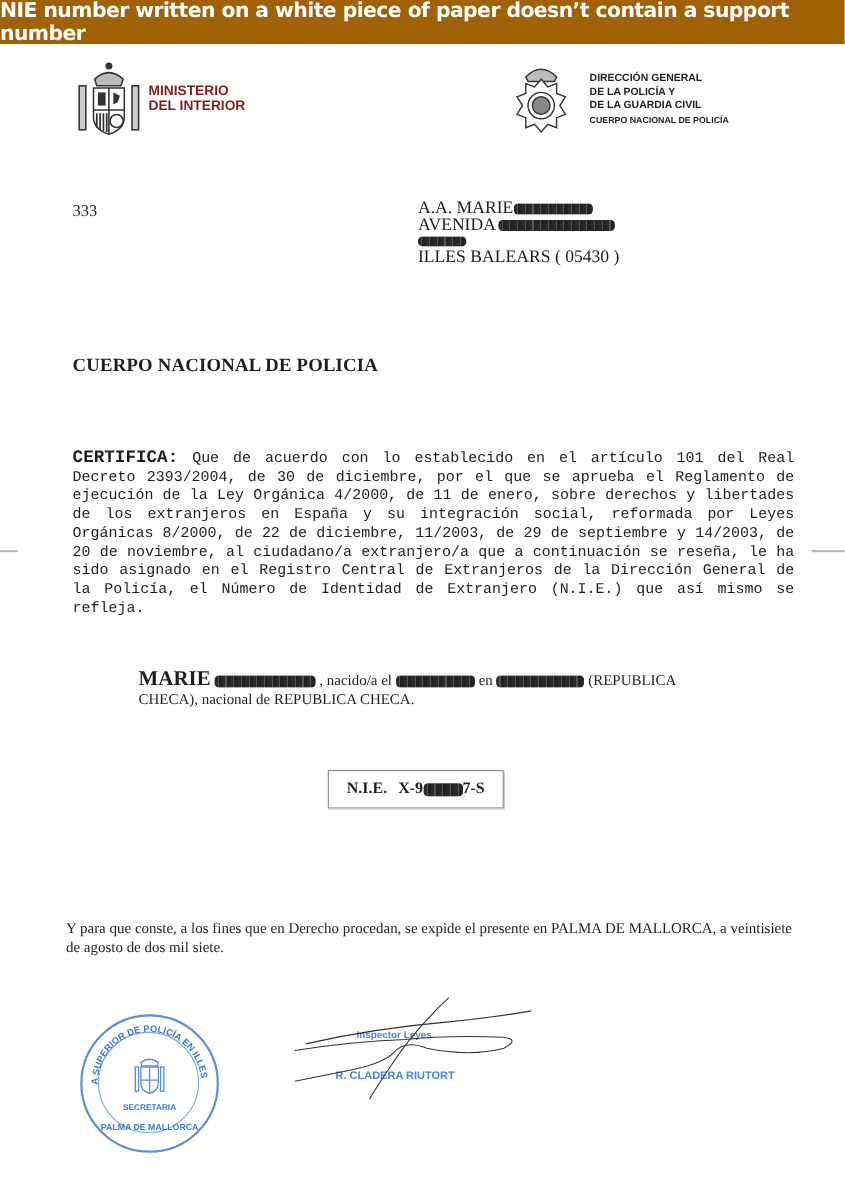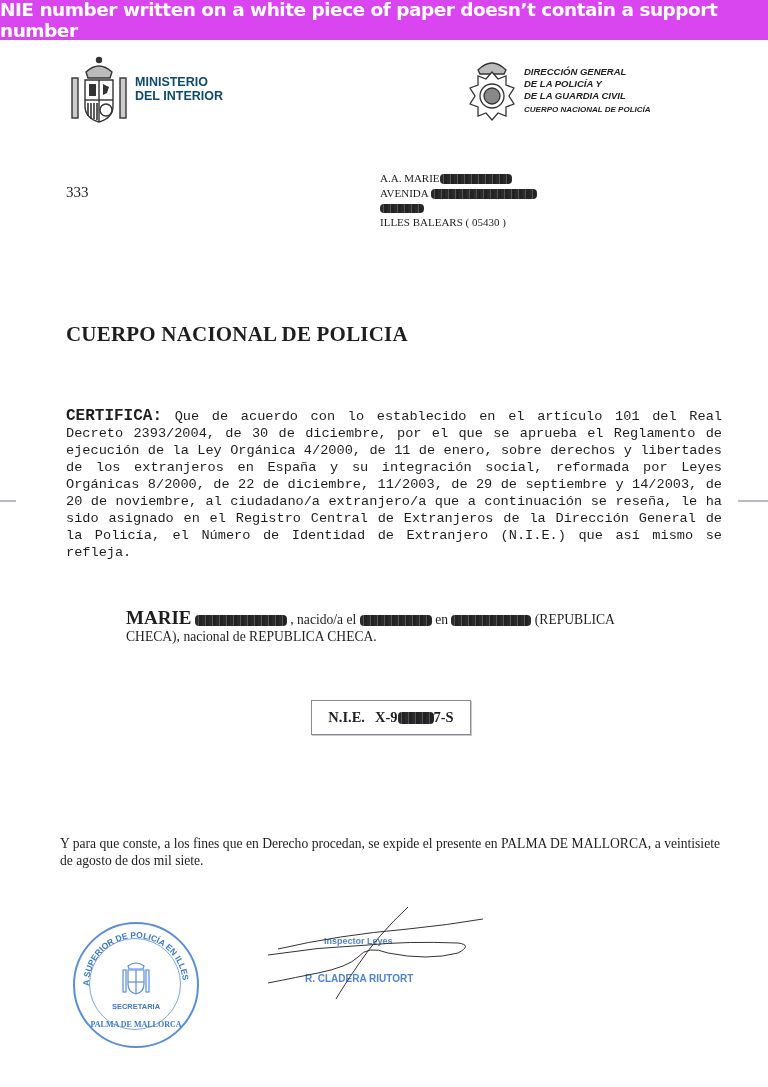--- a/index.html
+++ b/index.html
@@ -4,56 +4,56 @@
 <style>
   html, body { margin: 0; padding: 0; }
   body {
     width: 768px; height: 1087px; position: relative; overflow: hidden;
     background: #ffffff;
     font-family: "Liberation Serif", "DejaVu Serif", serif;
     color: #1e1e1e;
   }
   .banner {
     position: absolute; left: 0; top: 0; width: 768px; height: 40px;
-    background: #d946ef;
+    background: #a16207;
     display: flex; align-items: center; justify-content: center;
     color: #ffffff;
     font-family: "DejaVu Sans", "Liberation Sans", sans-serif;
     font-weight: bold; font-size: 18.5px; letter-spacing: -0.5px;
   }
   .abs { position: absolute; }
   .sans { font-family: "Liberation Sans", "DejaVu Sans", sans-serif; }
   .ministry-text {
-    left: 135px; top: 75px; font-weight: bold; font-size: 12.5px; line-height: 14px; color: #0c4a6e;
+    left: 135px; top: 75px; font-weight: bold; font-size: 12.5px; line-height: 14px; color: #7f1d1d;
   }
   .dg-text {
-    left: 524px; top: 66px; font-weight: bold; font-size: 9.5px; line-height: 12px; color: #222; font-style: italic;
+    left: 536px; top: 66px; font-weight: bold; font-size: 9.5px; line-height: 12px; color: #222;
   }
   .dg-text .small { font-size: 8px; margin-top: 2px; display:block; }
   .ref-number { left: 66px; top: 184px; font-size: 15px; }
-  .address { left: 380px; top: 171px; font-size: 11px; line-height: 14.5px; }
+  .address { left: 380px; top: 183px; font-size: 16px; line-height: 14.5px; }
   .redact {
     display: inline-block; background: #333; border-radius: 4px; vertical-align: middle;
     filter: blur(0.6px);
     background-image: repeating-linear-gradient(90deg, #2a2a2a 0 3px, #555 3px 4px, #222 4px 7px);
   }
-  .section-title { left: 66px; top: 322px; font-size: 21px; font-weight: bold; letter-spacing: 0.2px; }
+  .section-title { left: 66px; top: 322px; font-size: 17px; font-weight: bold; letter-spacing: 0.2px; }
   .cert-body {
     left: 66px; top: 408px; width: 656px; font-size: 13.6px; line-height: 17px; text-align: justify; font-family: Liberation Mono, monospace;
   }
   .cert-body .lead { font-weight: bold; font-size: 16px; }
   .person {
     left: 126px; top: 609px; width: 510px; font-size: 13.6px; line-height: 17px;
   }
   .person b { font-size: 19px; }
   .nie-box {
     left: 298px; top: 700px; width: 158px; height: 33px;
     border: 1.5px solid #8a8a95; box-shadow: 1px 1px 0 #c8c8d0;
     display: flex; align-items: center; justify-content: center;
-    font-weight: bold; font-size: 14.5px; margin-left: 13px;
+    font-weight: bold; font-size: 14.5px;
   }
   .closing {
     left: 60px; top: 835px; width: 660px; font-size: 13.6px; line-height: 17px; text-align: justify;
   }
   .side-mark { height: 2px; background: #b8b8c4; }
   .stamp {
     left: 73px; top: 922px; width: 122px; height: 122px; border-radius: 50%;
     border: 2px solid #5a8fd8;
   }
   .stamp-inner {
@@ -164,21 +164,21 @@
     <g transform="translate(47,36)" fill="none" stroke="#5a8fd8" stroke-width="1.2">
       <path d="M6 6 Q14 0 22 6 L21 9 H7 Z"></path>
       <rect x="1" y="10" width="3" height="22"></rect>
         <rect x="24" y="10" width="3" height="22"></rect>
       <path d="M6 10 H22 V24 Q22 32 14 34 Q6 32 6 24 Z"></path>
       <line x1="14" y1="10" x2="14" y2="34"></line>
         <line x1="6" y1="22" x2="22" y2="22"></line>
     </g>
   </svg>
   <div class="stamp-label" style="top:78px">SECRETARIA</div>
-  <div class="stamp-label" style="top:96px;font-size:8px;font-family:Liberation Serif, serif;">PALMA DE MALLORCA</div>
+  <div class="stamp-label" style="top:96px;font-size:8px;">PALMA DE MALLORCA</div>
 </div>
 
 <div class="abs sans sig-title">Inspector Leyes</div>
 <div class="abs sans sig-name">R. CLADERA RIUTORT</div>
 <svg class="abs" style="left:258px;top:905px" width="230" height="100" viewBox="0 0 230 100">
   <g fill="none" stroke="#333" stroke-width="1">
     <path d="M10 50 Q60 42 110 40 Q150 36 200 38 Q215 40 200 48 Q170 56 130 48 Q110 40 100 52 Q90 62 60 68 Q40 72 10 78"></path>
     <path d="M150 2 Q120 30 100 60 Q85 82 78 94"></path>
     <path d="M20 44 Q80 30 150 24 Q190 20 225 14"></path>
   </g>

